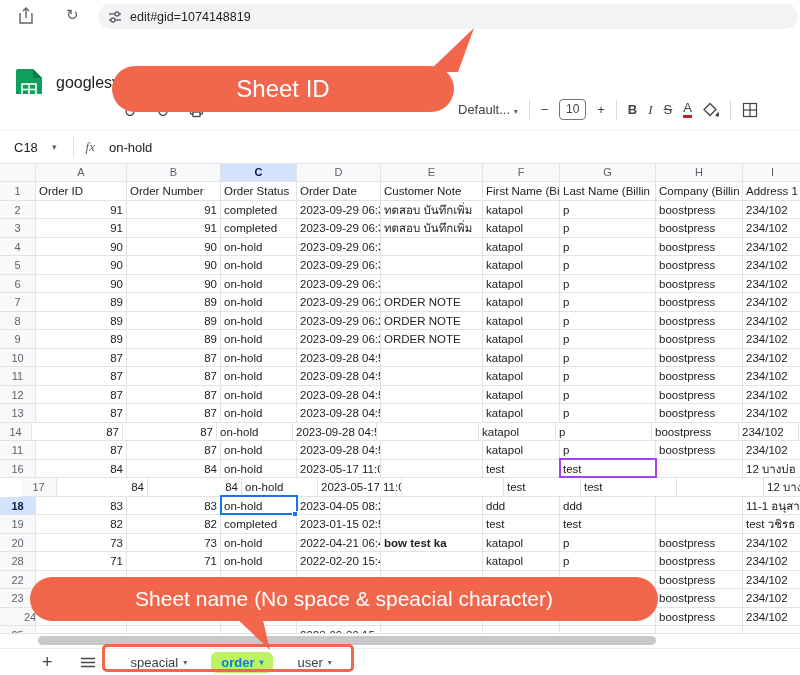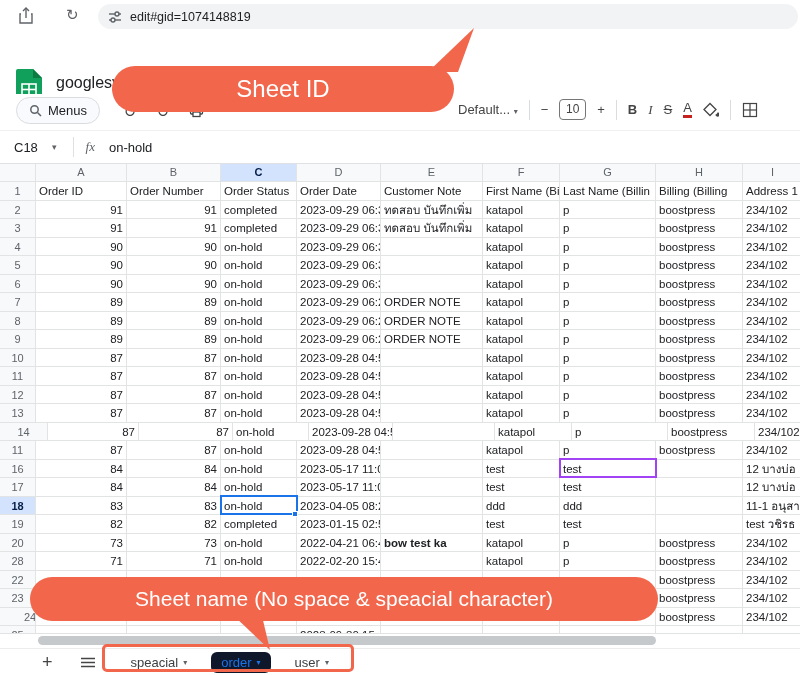--- a/index.html
+++ b/index.html
@@ -59,21 +59,21 @@
   
   .hscroll { position:absolute; left:38px; top:636px; width:618px; height:9px; background:#c6c9cc; border-radius:5px; }
   
   .tabs-bar { position:absolute; top:648px; left:0; width:800px; height:27px; background:#fff;
               border-top:1px solid #ececec; display:flex; align-items:center; }
   .add-sheet { margin-left:42px; font-size:18px; color:#444; line-height:18px; }
   .all-sheets { margin-left:28px; }
   .tabs { display:flex; margin-left:26px; gap:14px; align-items:center; }
   .tab { display:flex; align-items:center; gap:5px; padding:3px 10px; font-size:13px; color:#3c4043; border-radius:6px; }
   .tab .caret { font-size:8px; color:#5f6368; }
-  .tab.active { color:#1a73e8; background:#0f172a; font-weight:normal; }
+  .tab.active { color:#1a73e8; background:#bef264; font-weight:bold; }
   .tab.active .caret { color:#1a73e8; }
   
   .callout { position:absolute; background:#f2664c; color:#fff; display:flex; align-items:center;
              justify-content:center; z-index:98; font-family:"Liberation Sans", sans-serif; }
   .callout-id { left:112px; top:66px; width:342px; height:46px; border-radius:26px; font-size:24px; }
   .callout-name { left:30px; top:577px; width:628px; height:44px; border-radius:24px; font-size:21px; }
   .arrows { position:absolute; top:0; left:0; z-index:97; pointer-events:none; }
   .redbox-tabs { position:absolute; left:102px; top:644px; width:252px; height:28px;
                  border:3px solid #f2664c; border-radius:5px; z-index:96; }
   svg.ic { display:block; }
@@ -129,29 +129,20 @@
       </svg>
     </span>
   </div>
   <div class="menu-row">
     <span>File</span>
     <span>Edit</span>
   </div>
 </div>
 
 <div class="toolbar">
-  <div class="menus-pill">
-    <span>
-      <svg class="ic" width="13" height="13" viewBox="0 0 13 13" fill="none" stroke="#5f6368" stroke-width="1.5">
-        <circle cx="5.5" cy="5.5" r="3.7"></circle>
-          <line x1="8.5" y1="8.5" x2="12" y2="12"></line>
-      </svg>
-    </span>
-    <span>Menus</span>
-  </div>
   <div class="tb-hidden">
     <span>↺</span>
     <span>↻</span>
     <span>
       <svg class="ic" width="15" height="15" viewBox="0 0 15 15" fill="none" stroke="#444" stroke-width="1.3">
         <rect x="1.5" y="5" width="12" height="6" rx="1"></rect>
           <rect x="4" y="1.5" width="7" height="3.5"></rect>
           <rect x="4" y="9" width="7" height="4.5" fill="#fff"></rect>
       </svg>
     </span>
@@ -208,21 +199,21 @@
   <div>
       <div class="g-row">
         <div class="g-cell gutter" style="width: 36px;">1</div>
         <div class="g-cell" style="width: 91px;">Order ID</div>
         <div class="g-cell" style="width: 94px;">Order Number</div>
         <div class="g-cell" style="width: 76px;">Order Status</div>
         <div class="g-cell" style="width: 84px;">Order Date</div>
         <div class="g-cell" style="width: 102px;">Customer Note</div>
         <div class="g-cell" style="width: 77px;">First Name (Billi</div>
         <div class="g-cell" style="width: 96px;">Last Name (Billin</div>
-        <div class="g-cell" style="width: 87px;">Billing (Billing</div>
+        <div class="g-cell" style="width: 87px;">Company (Billin</div>
         <div class="g-cell" style="width: 60px;">Address 1 (B</div>
       </div>
       <div class="g-row">
         <div class="g-cell gutter" style="width: 36px;">2</div>
         <div class="g-cell num" style="width: 91px;">91</div>
         <div class="g-cell num" style="width: 94px;">91</div>
         <div class="g-cell" style="width: 76px;">completed</div>
         <div class="g-cell" style="width: 84px;">2023-09-29 06:3</div>
         <div class="g-cell" style="width: 102px;">ทดสอบ บันทึกเพิ่ม</div>
         <div class="g-cell" style="width: 77px;">katapol</div>
@@ -356,21 +347,21 @@
         <div class="g-cell num" style="width: 94px;">87</div>
         <div class="g-cell" style="width: 76px;">on-hold</div>
         <div class="g-cell" style="width: 84px;">2023-09-28 04:5</div>
         <div class="g-cell" style="width: 102px;"></div>
         <div class="g-cell" style="width: 77px;">katapol</div>
         <div class="g-cell" style="width: 96px;">p</div>
         <div class="g-cell" style="width: 87px;">boostpress</div>
         <div class="g-cell" style="width: 60px;">234/102</div>
       </div>
       <div class="g-row">
-        <div class="g-cell gutter" style="width: 48px;">14</div>
+        <div class="g-cell gutter" style="width: 32px;">14</div>
         <div class="g-cell num" style="width: 91px;">87</div>
         <div class="g-cell num" style="width: 94px;">87</div>
         <div class="g-cell" style="width: 76px;">on-hold</div>
         <div class="g-cell" style="width: 84px;">2023-09-28 04:5</div>
         <div class="g-cell" style="width: 102px;"></div>
         <div class="g-cell" style="width: 77px;">katapol</div>
         <div class="g-cell" style="width: 96px;">p</div>
         <div class="g-cell" style="width: 87px;">boostpress</div>
         <div class="g-cell" style="width: 60px;">234/102</div>
       </div>
@@ -392,21 +383,21 @@
         <div class="g-cell num" style="width: 94px;">84</div>
         <div class="g-cell" style="width: 76px;">on-hold</div>
         <div class="g-cell" style="width: 84px;">2023-05-17 11:0</div>
         <div class="g-cell" style="width: 102px;"></div>
         <div class="g-cell" style="width: 77px;">test</div>
         <div class="g-cell" style="width: 96px;">test</div>
         <div class="g-cell" style="width: 87px;"></div>
         <div class="g-cell" style="width: 60px;">12 บางบ่อ</div>
       </div>
       <div class="g-row">
-        <div class="g-cell gutter" style="width: 36px;">17</div>
+        <div class="g-cell gutter" style="width: 36px; margin-left: 21px;">17</div>
         <div class="g-cell num" style="width: 91px;">84</div>
         <div class="g-cell num" style="width: 94px;">84</div>
         <div class="g-cell" style="width: 76px;">on-hold</div>
         <div class="g-cell" style="width: 84px;">2023-05-17 11:0</div>
         <div class="g-cell" style="width: 102px;"></div>
         <div class="g-cell" style="width: 77px;">test</div>
         <div class="g-cell" style="width: 96px;">test</div>
         <div class="g-cell" style="width: 87px;"></div>
         <div class="g-cell" style="width: 60px;">12 บางบ่อ</div>
       </div>

